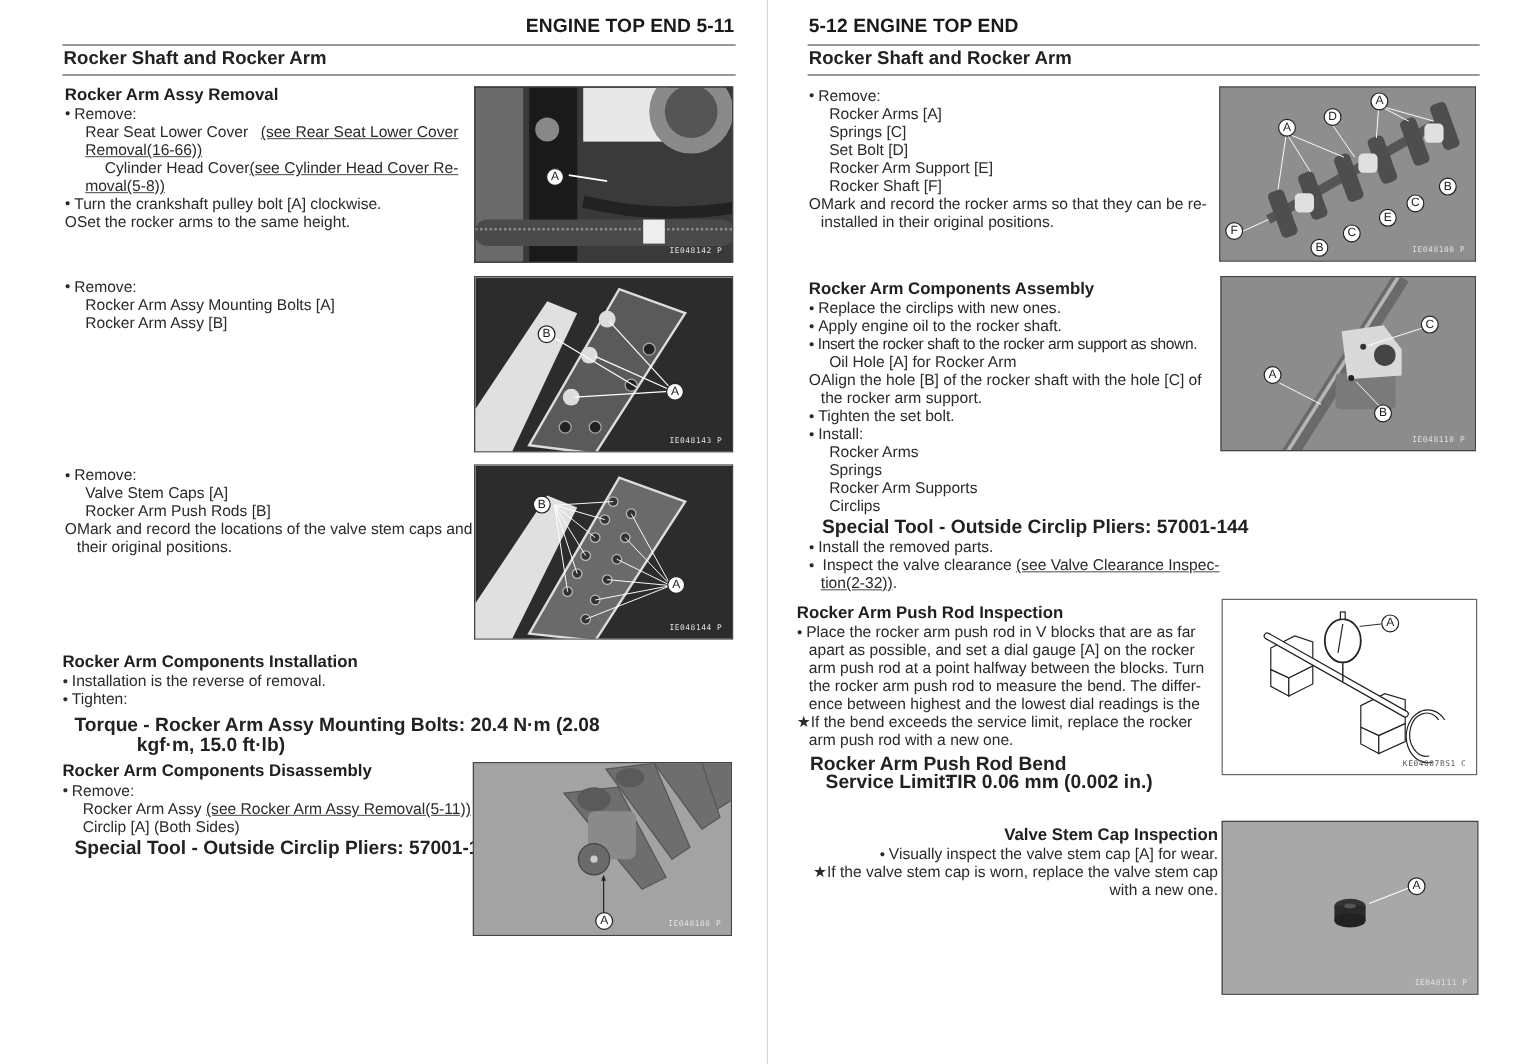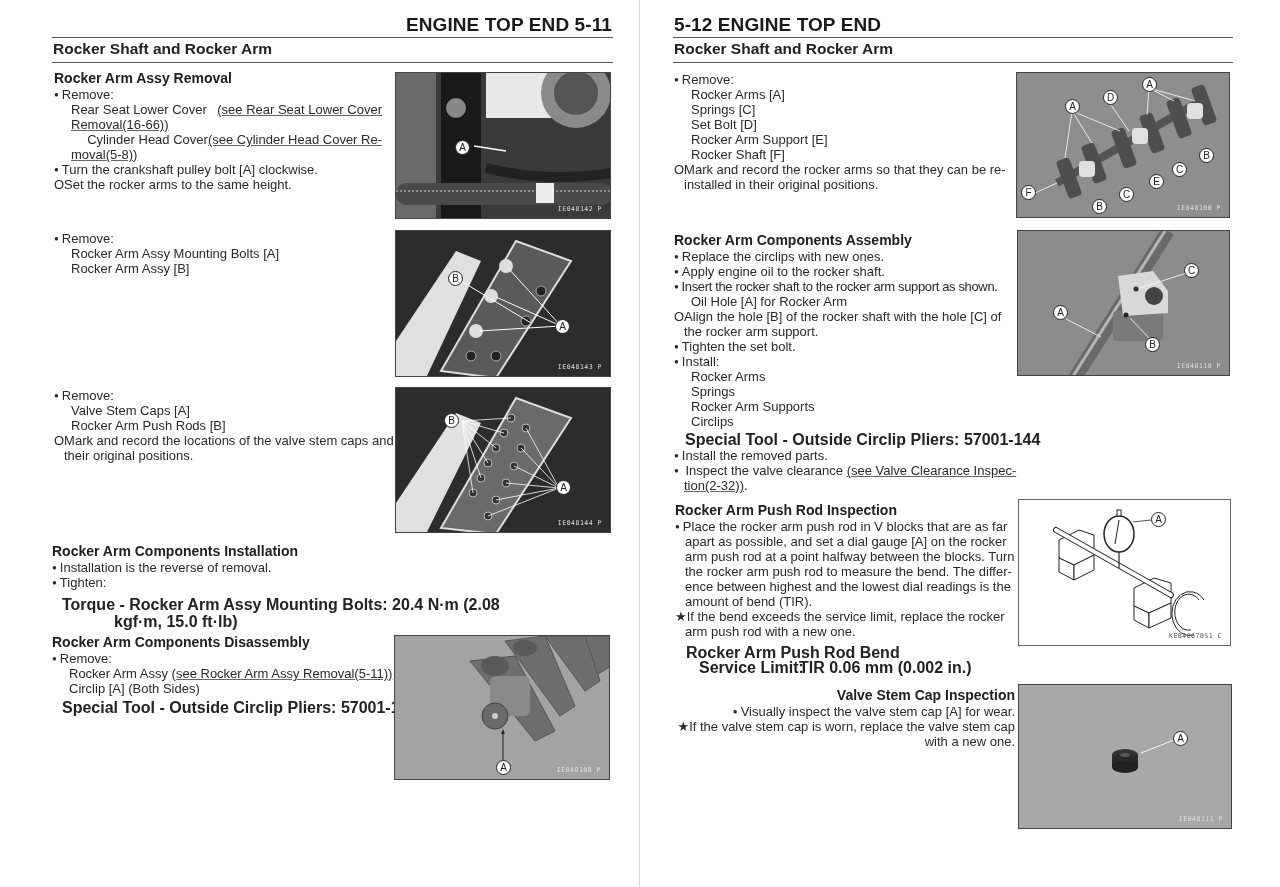--- a/index.html
+++ b/index.html
@@ -4,21 +4,21 @@
 <style>
   * { box-sizing: border-box; margin: 0; padding: 0; }
   html, body { width: 1280px; height: 887px; background: #ffffff; overflow: hidden; }
   body { font-family: "Liberation Sans", sans-serif; color: #1d1d1d; position: relative; }
 
   .page { position: absolute; top: 0; height: 887px; }
   .page.left { left: 0; width: 640px; }
   .page.right { left: 640px; width: 640px; }
   .gutter { position: absolute; left: 639px; top: 0; width: 1px; height: 887px; background: #d8d8d8; }
 
-  .page-number { position: absolute; top: 14px; font-size: 19px; font-weight: bold; letter-spacing: 0.1px; color: #1a1a1a; }
+  .page-number { position: absolute; top: 14px; font-size: 16px; font-weight: bold; letter-spacing: 0.1px; color: #1a1a1a; }
   .page.left .page-number { right: 28px; }
   .page.right .page-number { left: 34px; }
 
   .rule { position: absolute; height: 1px; background: #555; }
   .section-title { position: absolute; font-size: 15.5px; font-weight: bold; color: #222; }
 
   .block { position: absolute; font-size: 13px; line-height: 15px; color: #2a2a2a; }
   .h-italic { font-weight: bold; font-size: 14px; line-height: 17px; color: #202020; margin-bottom: 0; }
   .line { display: block; white-space: nowrap; }
   .indent1 { padding-left: 17px; }
@@ -235,28 +235,27 @@
     <span class="line indent1">Circlips</span>
     <span class="line bold-note" style="padding-left:11px; margin-top:2px;">Special Tool -  Outside Circlip Pliers: 57001-144</span>
     <span class="line bullet">Install the removed parts.</span>
     <span class="line bullet">
       <span>Inspect the valve clearance</span>
       <span class="link">(see Valve Clearance Inspec-</span>
     </span>
     <span class="line indent2"><span class="link">tion(2-32))</span><span>.</span></span>
   </div>
 
-  <div class="block" style="left:35px; top:502px; width:330px;">
+  <div class="block" style="left:24px; top:502px; width:330px;">
     <div class="h-italic">Rocker Arm Push Rod Inspection</div>
     <span class="line bullet">Place the rocker arm push rod in V blocks that are as far</span>
     <span class="line indent2">apart as possible, and set a dial gauge [A] on the rocker</span>
     <span class="line indent2">arm push rod at a point halfway between the blocks. Turn</span>
     <span class="line indent2">the rocker arm push rod to measure the bend. The differ-</span>
     <span class="line indent2">ence between highest and the lowest dial readings is the</span>
-    <span class="line indent2">amount of bend (TIR).</span>
     <span class="line"><span>★</span><span>If the bend exceeds the service limit, replace the rocker</span></span>
     <span class="line indent2">arm push rod with a new one.</span>
     <div class="gap"></div>
     <span class="line bold-note" style="padding-left:11px; line-height:15px;">Rocker Arm Push Rod Bend</span>
     <span class="line bold-note" style="padding-left:24px; line-height:15px;">
       <span style="display:inline-block; width:100px;">Service Limit:</span><span>TIR 0.06 mm (0.002 in.)</span>
     </span>
   </div>
 
   <div class="block" style="left:35px; top:687px; width:340px;text-align:right;">

